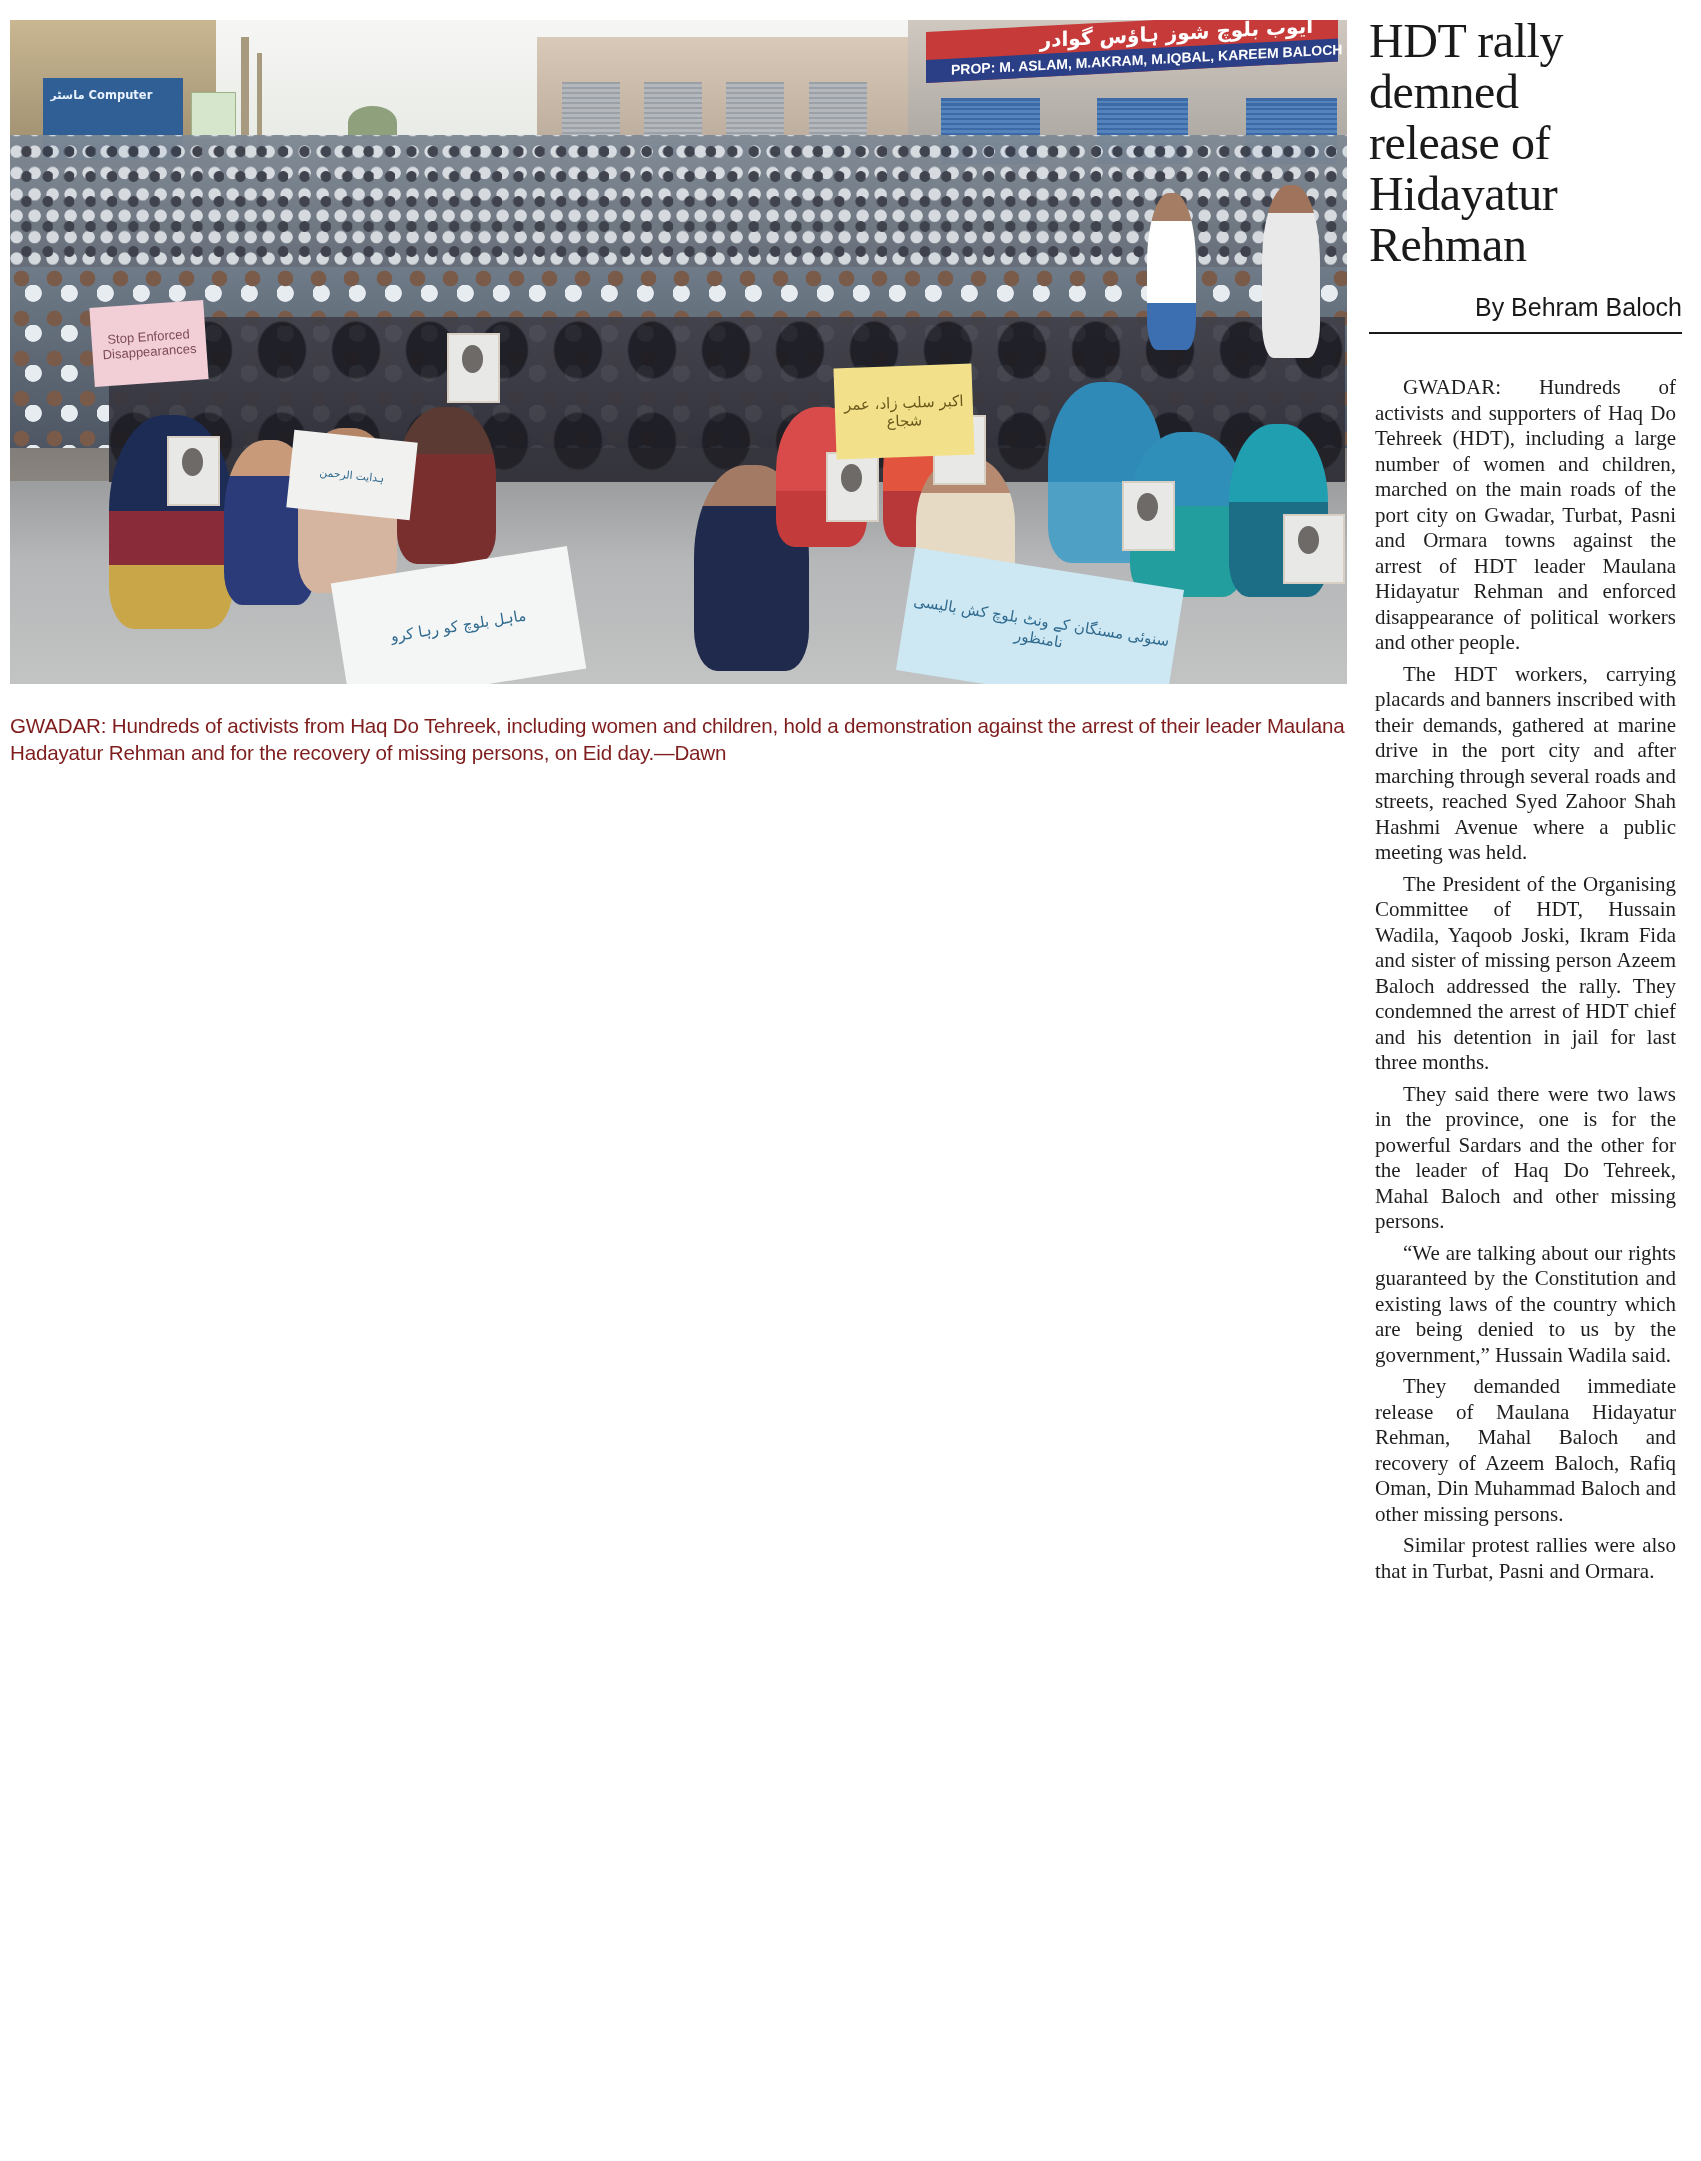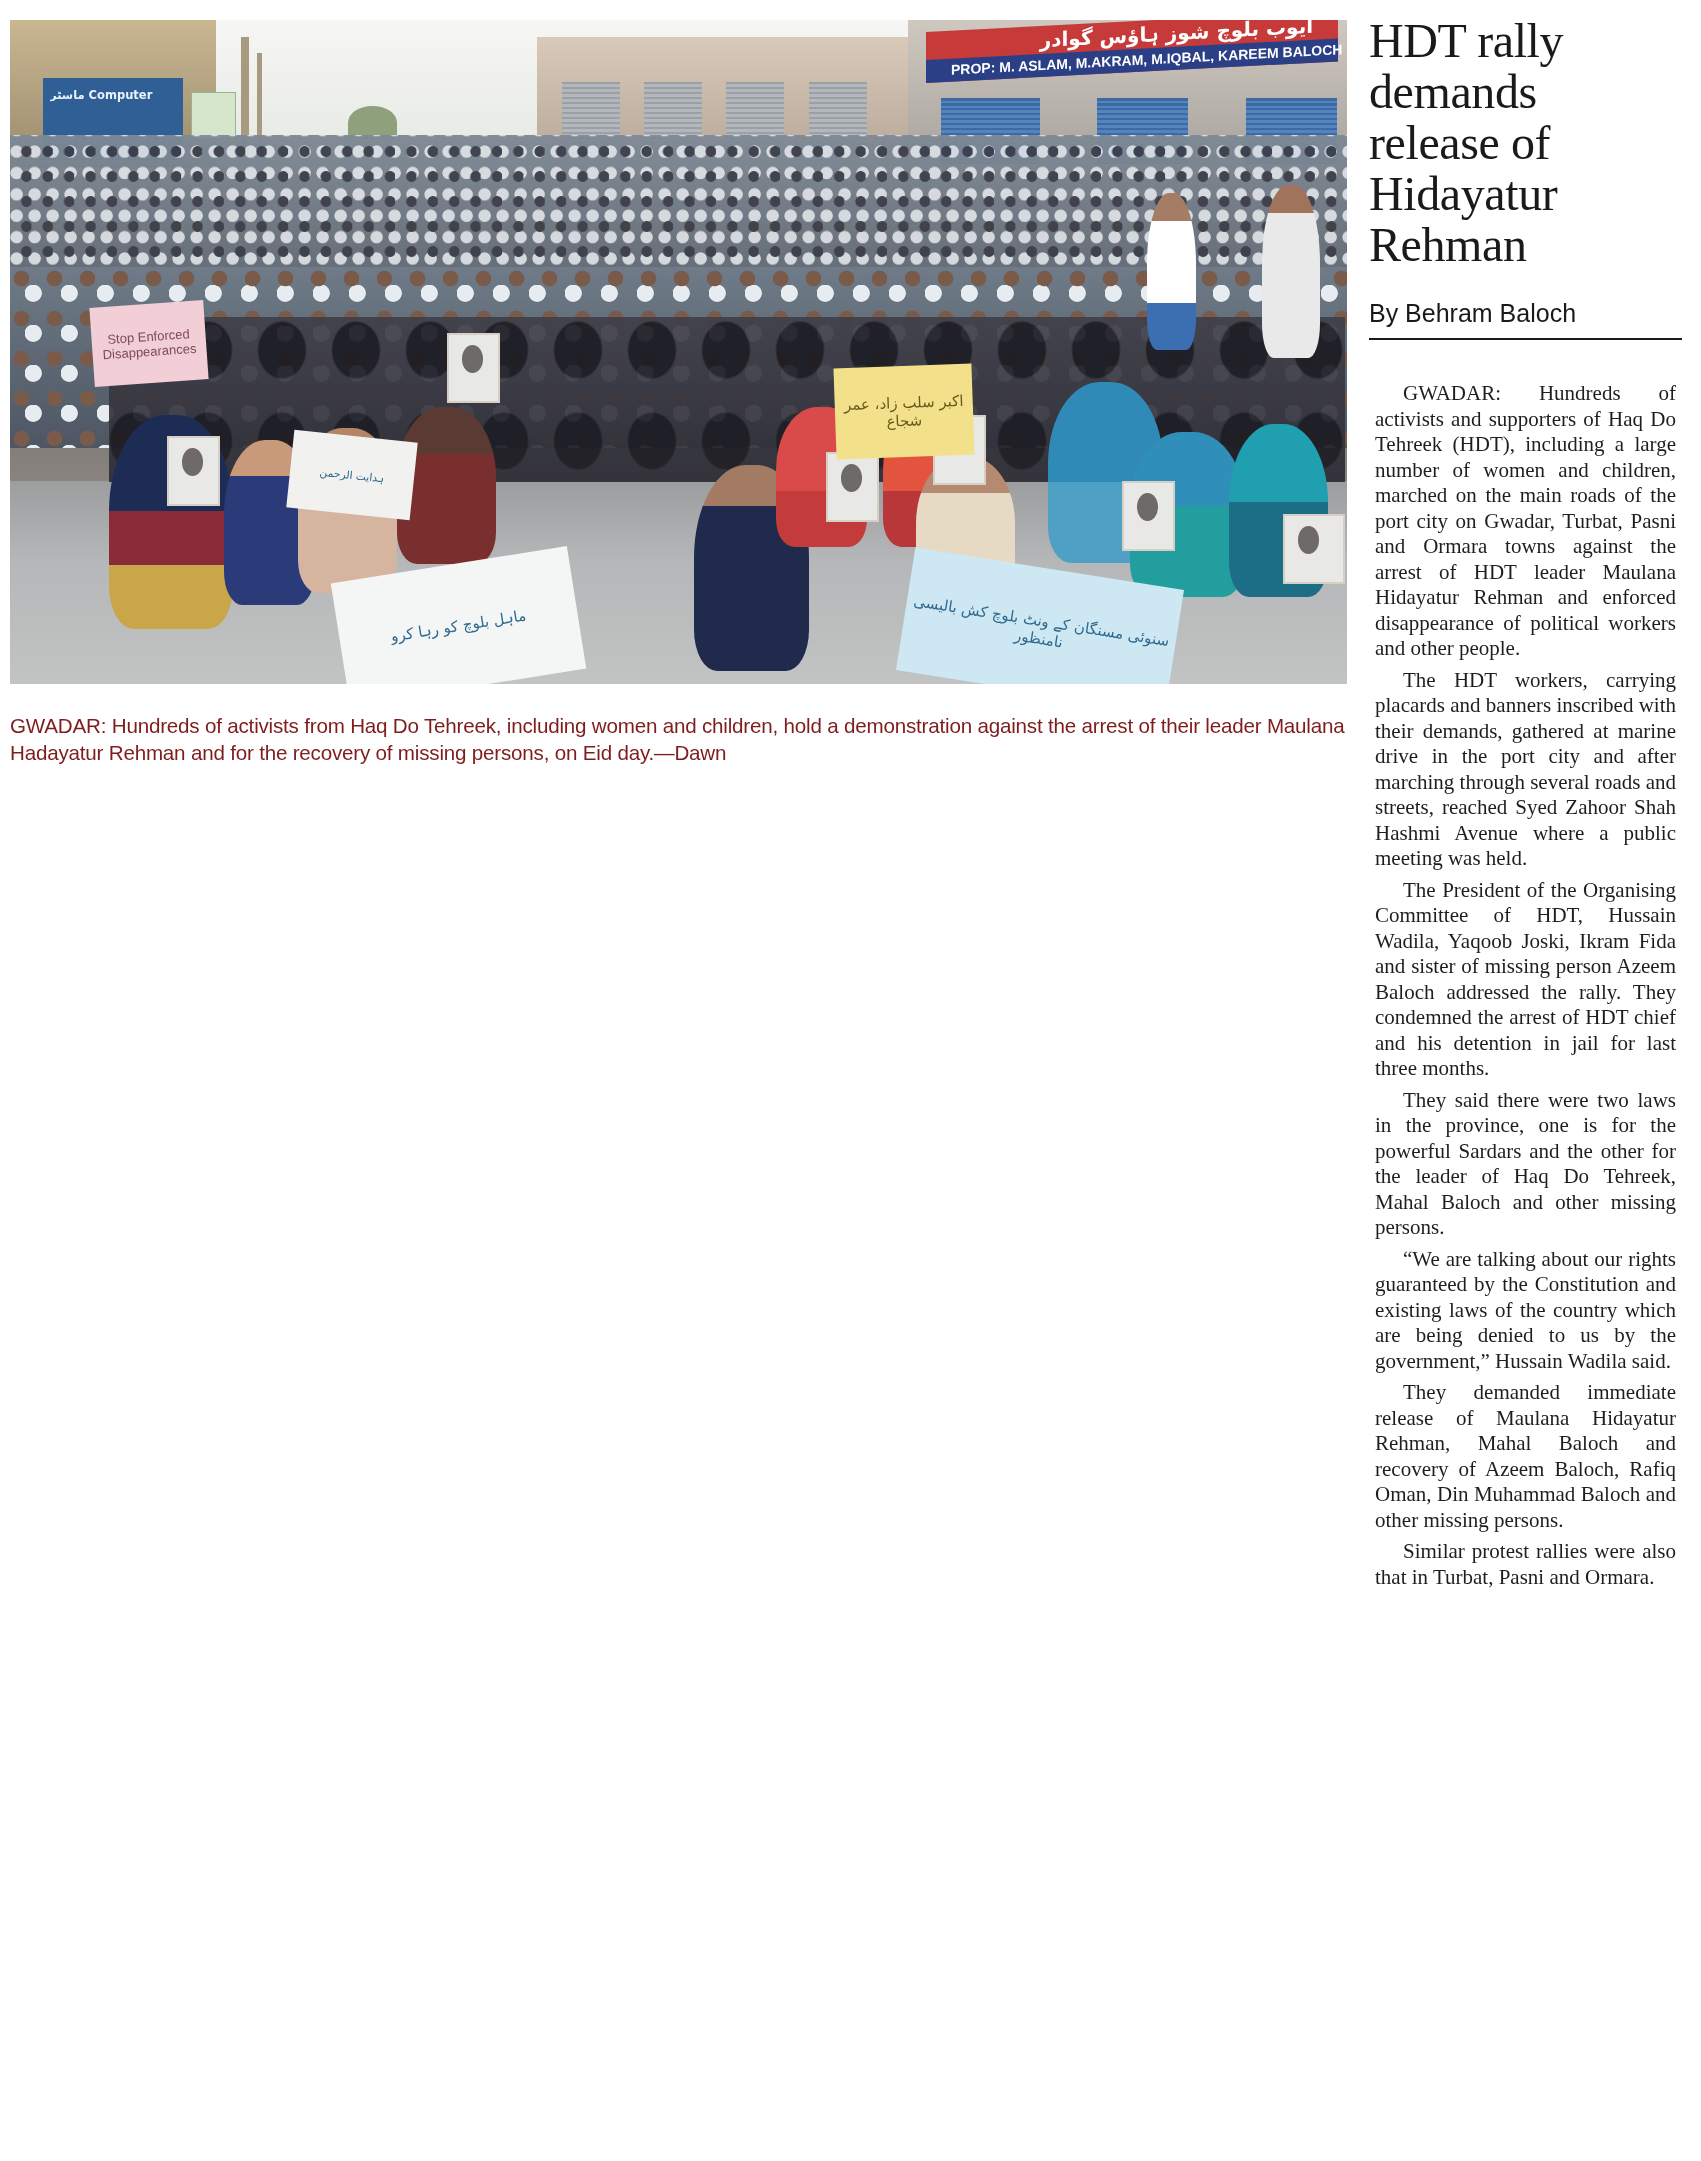--- a/index.html
+++ b/index.html
@@ -66,22 +66,22 @@
     .portrait { position: absolute; width: 49px; height: 66px; background: #e8e8e6; border: 2.5px solid #d7cfc4; }
     .portrait::after { content: ""; position: absolute; left: 13px; top: 10px; width: 21.4px; height: 28px; border-radius: 50%; background: #6d6a68; }
 
     
     .caption { position: absolute; left: 10px; top: 712px; width: 1339px;
       font: 20.6px/27px "Liberation Sans", sans-serif; color: #7f1d1d; letter-spacing: -0.2px; }
 
     
     .article { position: absolute; left: 1369px; top: 15px; width: 313px; }
     .headline { font: 48px/51px "Liberation Serif", serif; color: #1a1a1a; margin: 0; letter-spacing: -0.4px; }
-    .byline { margin-top: 28px; font: 25px/30px "Liberation Sans", sans-serif; color: #1a1a1a; padding-bottom: 10px;
-      border-bottom: 2.5px solid #1a1a1a; }
+    .byline { margin-top: 22px; font: 25px/30px "Liberation Sans", sans-serif; color: #1a1a1a; padding-bottom: 10px;
+      border-bottom: 2.5px solid #1a1a1a; text-align: right; }
     .body { margin-top: 41px; font: 21px/25.5px "Liberation Serif", serif; color: #1e1e1e; text-align: justify; hyphens: manual; }
     .body p { margin: 6px; text-indent: 28px; }
   </style>
 </head>
 <body>
 
 <div class="photo">
   <div class="sky"></div>
   <div class="bldg-left">
     <div class="shop-blue"></div>
@@ -137,21 +137,21 @@
   <div class="placard yellow">اکبر سلب زاد، عمر شجاع</div>
   <div class="placard white">ماہل بلوچ کو رہا کرو</div>
   <div class="placard blue">سنوئی مسنگان کے ونٹ بلوچ کش بالیسی نامنظور</div>
 </div>
 
 <div class="caption">GWADAR: Hundreds of activists from Haq Do Tehreek, including women and children, hold a demonstration against the arrest of their leader Maulana Hadayatur Rehman and for the recovery of missing persons, on Eid day.—Dawn</div>
 
 <div class="article">
   <h1 class="headline">
     <span>HDT rally</span><br>
-    <span>demands</span><br>
+    <span>demned</span><br>
     <span>release of</span><br>
     <span>Hidayatur</span><br>
     <span>Rehman</span>
   </h1>
   <div class="byline">By Behram Baloch</div>
   <div class="body">
     <p>GWADAR: Hundreds of activists and supporters of Haq Do Tehreek (HDT), including a large number of women and children, marched on the main roads of the port city on Gwadar, Turbat, Pasni and Ormara towns against the arrest of HDT leader Maulana Hidayatur Reh­man and enforced disapp­earance of political work­ers and other people.</p>
     <p>The HDT workers, car­rying placards and ban­ners inscribed with their demands, gathered at marine drive in the port city and after marching through several roads and streets, reached Syed Zahoor Shah Hashmi Avenue where a public meeting was held.</p>
     <p>The President of the Organising Committee of HDT, Hussain Wadila, Yaqoob Joski, Ikram Fida and sister of missing per­son Azeem Baloch addr­essed the rally. They con­demned the arrest of HDT chief and his detention in jail for last three months.</p>
     <p>They said there were two laws in the province, one is for the powerful Sardars and the other for the leader of Haq Do Tehreek, Mahal Baloch and other missing persons.</p>

